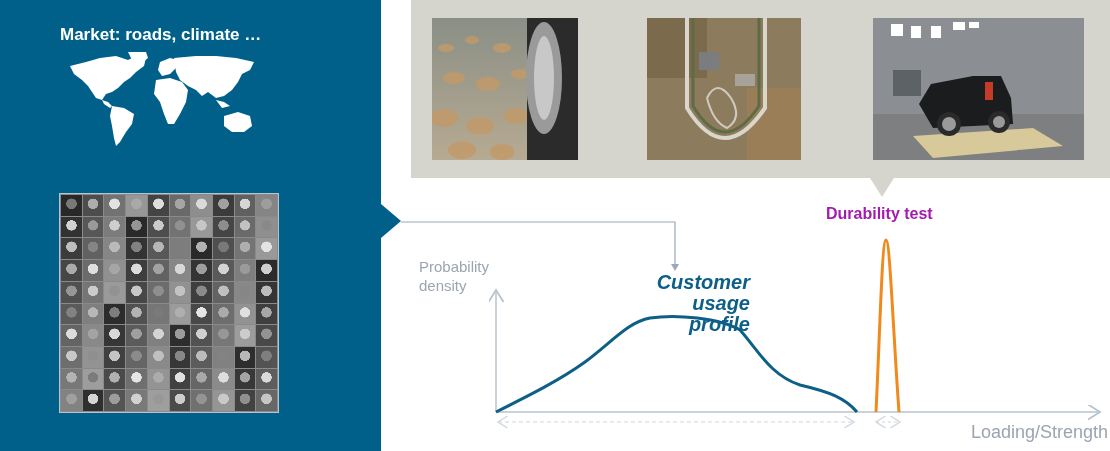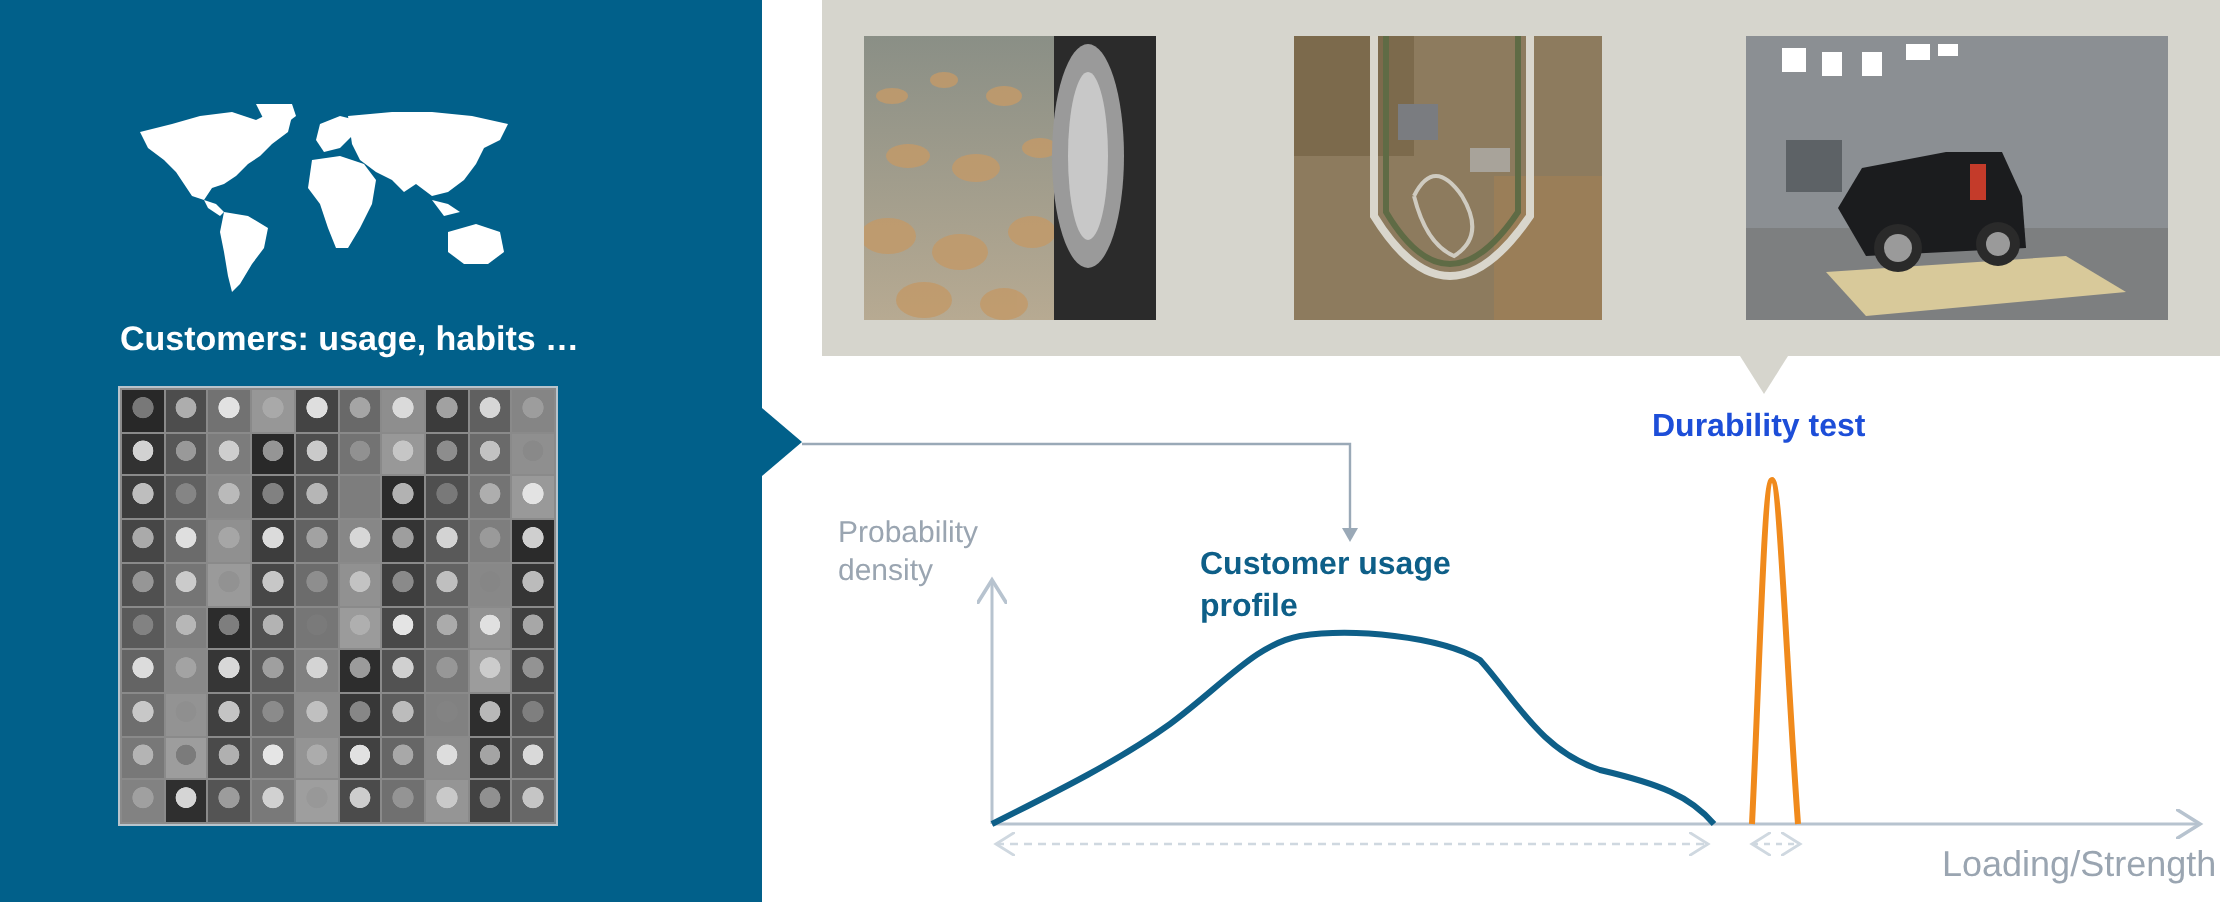--- a/index.html
+++ b/index.html
@@ -14,27 +14,28 @@
          background:#8a8a8a; display:grid; grid-template-columns:repeat(10,1fr); grid-template-rows:repeat(10,1fr);
          gap:1px; padding:1px; box-sizing:border-box; border:1px solid #b8c4cc; }
   .face { border-radius:0; }
   .photo-strip { position:absolute; left:411px; top:0; width:699px; height:178px; background:#d6d5cd; }
   .strip-pointer { position:absolute; left:870px; top:178px; width:0; height:0;
          border-left:12px solid transparent; border-right:12px solid transparent; border-top:19px solid #d6d5cd; }
   .photo { position:absolute; top:18px; height:142px; overflow:hidden; }
   .photo svg { width:100%; height:100%; display:block; }
   .chart-svg { position:absolute; left:0; top:0; }
   .axis-label { position:absolute; color:#9aa5b1; font-size:15px; line-height:19px; }
-  .curve-label { position:absolute; color:#0e5f88; font-weight:bold; font-size:16px; text-align:left; line-height:21px; }
-  .test-label { position:absolute; color:#1d4ed8; font-weight:bold; font-size:16px; }
+  .curve-label { position:absolute; color:#0e5f88; font-weight:bold; font-size:20px; text-align:right; line-height:21px;font-style:italic; }
+  .test-label { position:absolute; color:#a21caf; font-weight:bold; font-size:16px; }
 </style>
 </head>
 <body>
 
 <div class="left-panel">
+  <div class="heading" style="left:60px;top:25px;">Market: roads, climate …</div>
 
   <svg class="world-map" viewBox="0 0 196 96">
     <g fill="#ffffff">
 
       <path d="M4 14 L20 10 L34 6 L50 4 L62 8 L70 4 L80 6 L78 14 L70 20 L64 26 L58 30 L52 36 L46 40 L40 42 L36 48 L30 46 L26 40 L22 34 L16 28 L8 22 Z"></path>
 
       <path d="M62 0 L80 0 L82 6 L74 12 L66 8 Z"></path>
 
       <path d="M36 48 L42 50 L46 54 L44 56 L38 52 Z"></path>
 
@@ -45,21 +46,20 @@
       <path d="M90 28 L104 26 L116 30 L122 38 L120 50 L114 62 L108 72 L102 72 L98 62 L94 50 L88 42 Z"></path>
 
       <path d="M108 6 L130 4 L150 4 L170 6 L188 10 L184 18 L176 22 L172 30 L166 38 L158 44 L150 46 L142 40 L136 44 L130 38 L122 34 L114 28 L110 20 Z"></path>
 
       <path d="M150 48 L158 50 L164 54 L156 56 Z"></path>
 
       <path d="M158 64 L172 60 L184 64 L186 74 L178 80 L166 80 L158 74 Z"></path>
     </g>
   </svg>
 
-  <div class="heading" style="left:60px;top:160px;">Customers: usage, habits …</div>
 
   <div class="face-grid" id="face-grid">
       <div class="face" style="background: radial-gradient(circle at 50% 42%, rgb(120, 120, 120) 0px, rgb(120, 120, 120) 32%, rgb(40, 40, 40) 34%);"></div>
       <div class="face" style="background: radial-gradient(circle at 50% 42%, rgb(173, 173, 173) 0px, rgb(173, 173, 173) 32%, rgb(77, 77, 77) 34%);"></div>
       <div class="face" style="background: radial-gradient(circle at 50% 42%, rgb(226, 226, 226) 0px, rgb(226, 226, 226) 32%, rgb(114, 114, 114) 34%);"></div>
       <div class="face" style="background: radial-gradient(circle at 50% 42%, rgb(169, 169, 169) 0px, rgb(169, 169, 169) 32%, rgb(151, 151, 151) 34%);"></div>
       <div class="face" style="background: radial-gradient(circle at 50% 42%, rgb(222, 222, 222) 0px, rgb(222, 222, 222) 32%, rgb(68, 68, 68) 34%);"></div>
       <div class="face" style="background: radial-gradient(circle at 50% 42%, rgb(165, 165, 165) 0px, rgb(165, 165, 165) 32%, rgb(105, 105, 105) 34%);"></div>
       <div class="face" style="background: radial-gradient(circle at 50% 42%, rgb(218, 218, 218) 0px, rgb(218, 218, 218) 32%, rgb(142, 142, 142) 34%);"></div>
       <div class="face" style="background: radial-gradient(circle at 50% 42%, rgb(161, 161, 161) 0px, rgb(161, 161, 161) 32%, rgb(59, 59, 59) 34%);"></div>

